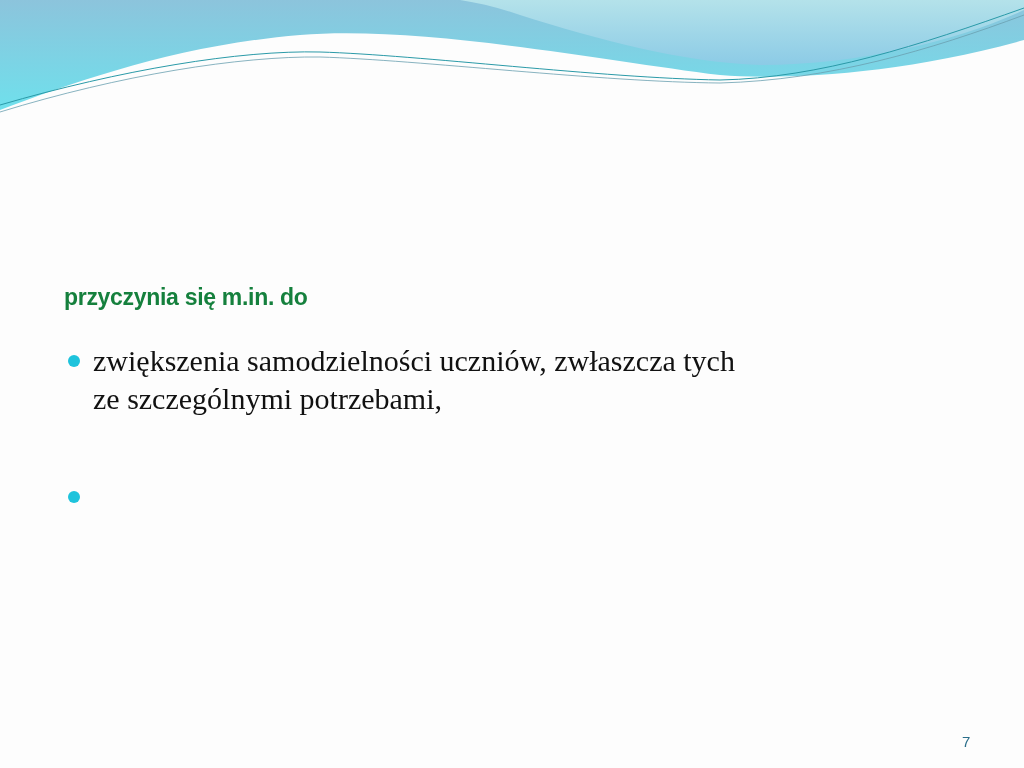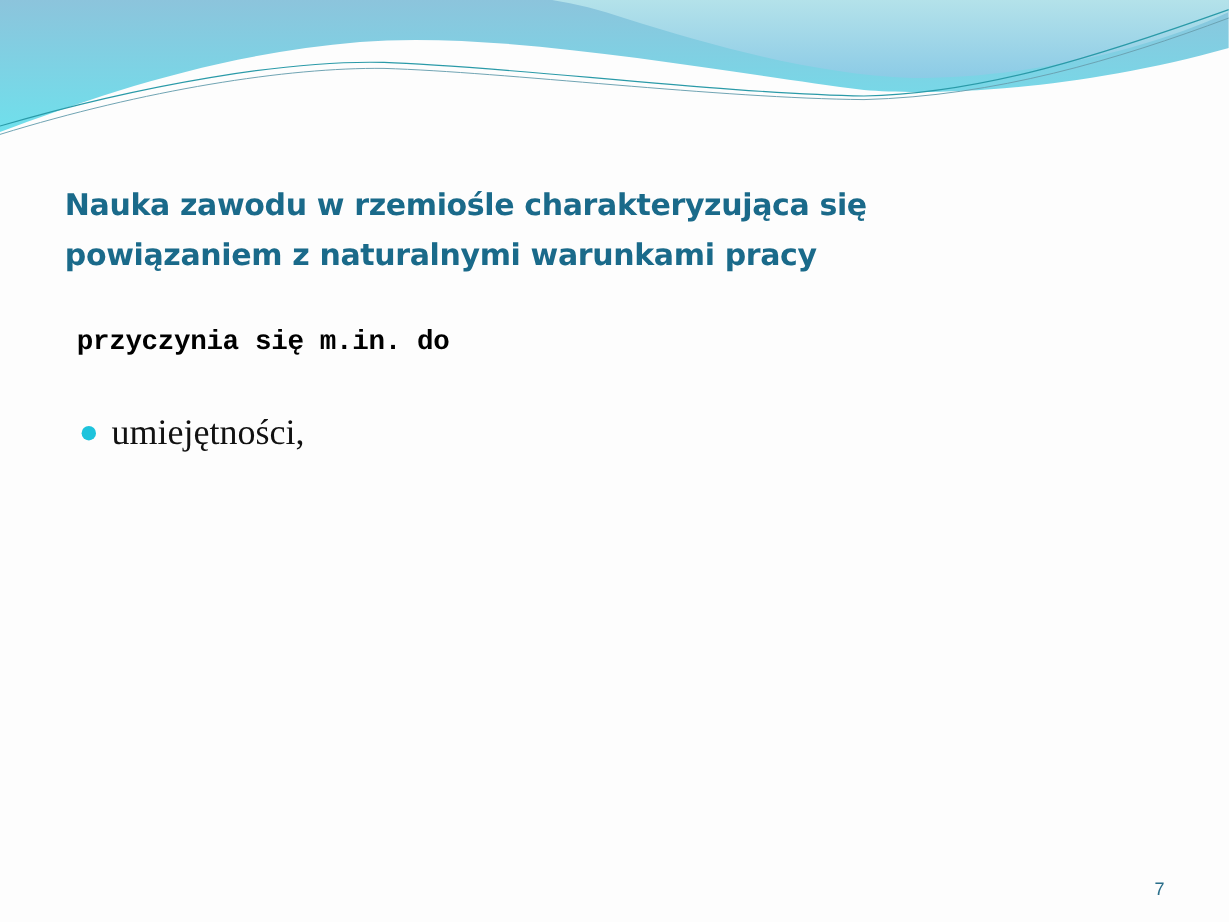--- a/index.html
+++ b/index.html
@@ -1,20 +1,20 @@
 <!DOCTYPE html>
 <html><head>
 <meta charset="utf-8">
 <style>
   html, body { margin: 0; padding: 0; }
   body { width: 1024px; height: 768px; overflow: hidden; background: #fdfdfd; position: relative; }
   .slide { position: absolute; left: 0; top: 0; width: 1024px; height: 768px; }
   .wave { position: absolute; left: 0; top: 0; }
   .title { position: absolute; left: 54px; top: 150px; width: 900px; font-family: "DejaVu Sans", sans-serif; font-weight: bold; font-size: 25px; line-height: 42px; color: #1a6a8a; letter-spacing: -0.3px; }
-  .subtitle { position: absolute; left: 64px; top: 272px; font-family: Liberation Mono, monospace; font-weight: bold; font-size: 23px; color: #000000; letter-spacing: -0.3px; }
+  .subtitle { position: absolute; left: 64px; top: 284px; font-family: Liberation Sans, sans-serif; font-weight: bold; font-size: 23px; color: #15803d; letter-spacing: -0.3px; }
   .bullets { position: absolute; left: 66px; top: 342px; width: 900px; margin: 0; padding: 0; list-style: none; }
   .bullet { position: relative; padding-left: 27px; font-family: "Liberation Serif", serif; font-size: 30px; line-height: 38px; color: #111; margin-bottom: 60px; }
   .bullet .dot { position: absolute; left: 2px; top: 13px; width: 12px; height: 12px; border-radius: 50%; background: #1ec3dc; }
   .pagenum { position: absolute; left: 962px; top: 733px; font-family: "Liberation Sans", sans-serif; font-size: 15px; color: #2a6e8a; }
 </style>
 </head>
 <body>
 
 <div class="slide">
   <svg class="wave" width="1024" height="120" viewBox="0 0 1024 120">
@@ -27,28 +27,28 @@
         <stop offset="0" stop-color="#b4e2ea"></stop>
         <stop offset="1" stop-color="#8ccbe6"></stop>
       </linearGradient>
     </defs>
     <path d="M0,0 L1024,0 L1024,40 C900,75 780,80 720,75 C600,60 420,25 300,35 C180,45 80,80 0,110 Z" fill="url(#g1)"></path>
     <path d="M460,0 L1024,0 L1024,10 C960,40 860,65 760,65 C680,62 600,40 520,15 C500,8 480,3 460,0 Z" fill="url(#g2)"></path>
     <path d="M0,105 C120,70 240,50 320,52 C420,55 600,78 720,80 C820,78 920,45 1024,8" fill="none" stroke="#2a9aa8" stroke-width="1"></path>
     <path d="M0,112 C120,75 240,56 320,57 C420,60 600,82 720,83 C830,80 930,50 1024,15" fill="none" stroke="#6aa0b0" stroke-width="0.8"></path>
   </svg>
 
-  <div class="title">
-    <div>Nauka zawodu w rzemiośle charakteryzująca się</div>
-    <div>powiązaniem z naturalnymi warunkami pracy</div>
-  </div>
 
   <div class="subtitle">przyczynia się m.in. do</div>
 
   <ul class="bullets">
     <li class="bullet">
       <span class="dot"></span>
-      <div>umiejętności,</div>
+      <div>zwiększenia samodzielności uczniów, zwłaszcza  tych</div>
+      <div>ze szczególnymi potrzebami,</div>
+    </li>
+    <li class="bullet">
+      <span class="dot"></span>
     </li>
   </ul>
 
   <div class="pagenum">7</div>
 </div>
 
 </body></html>

